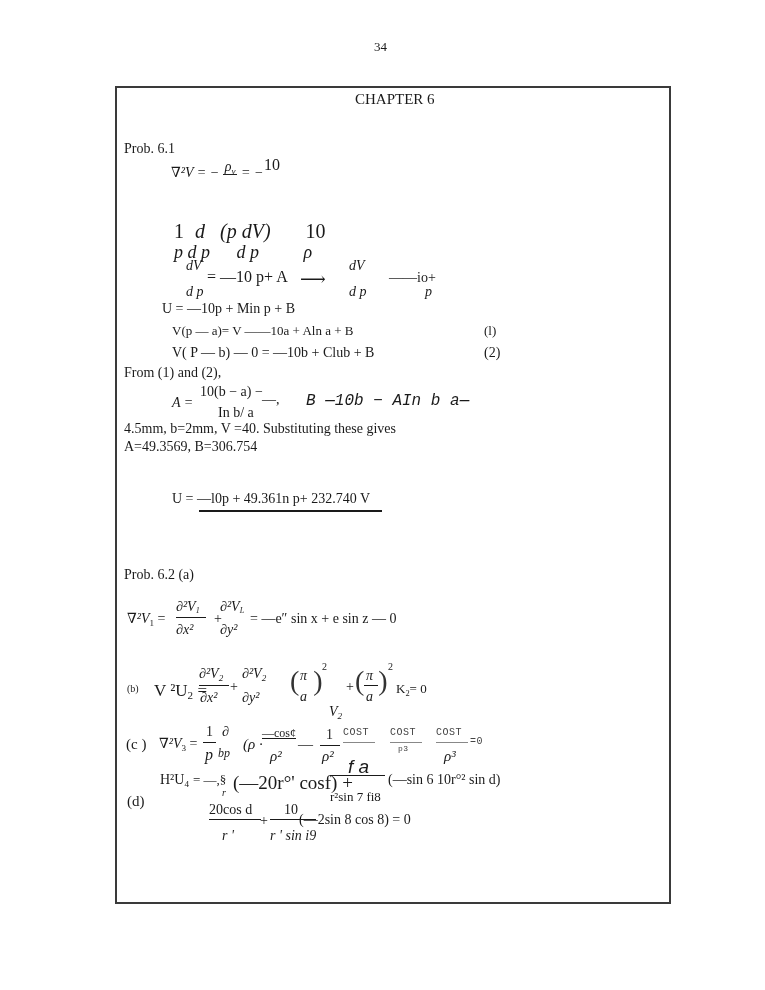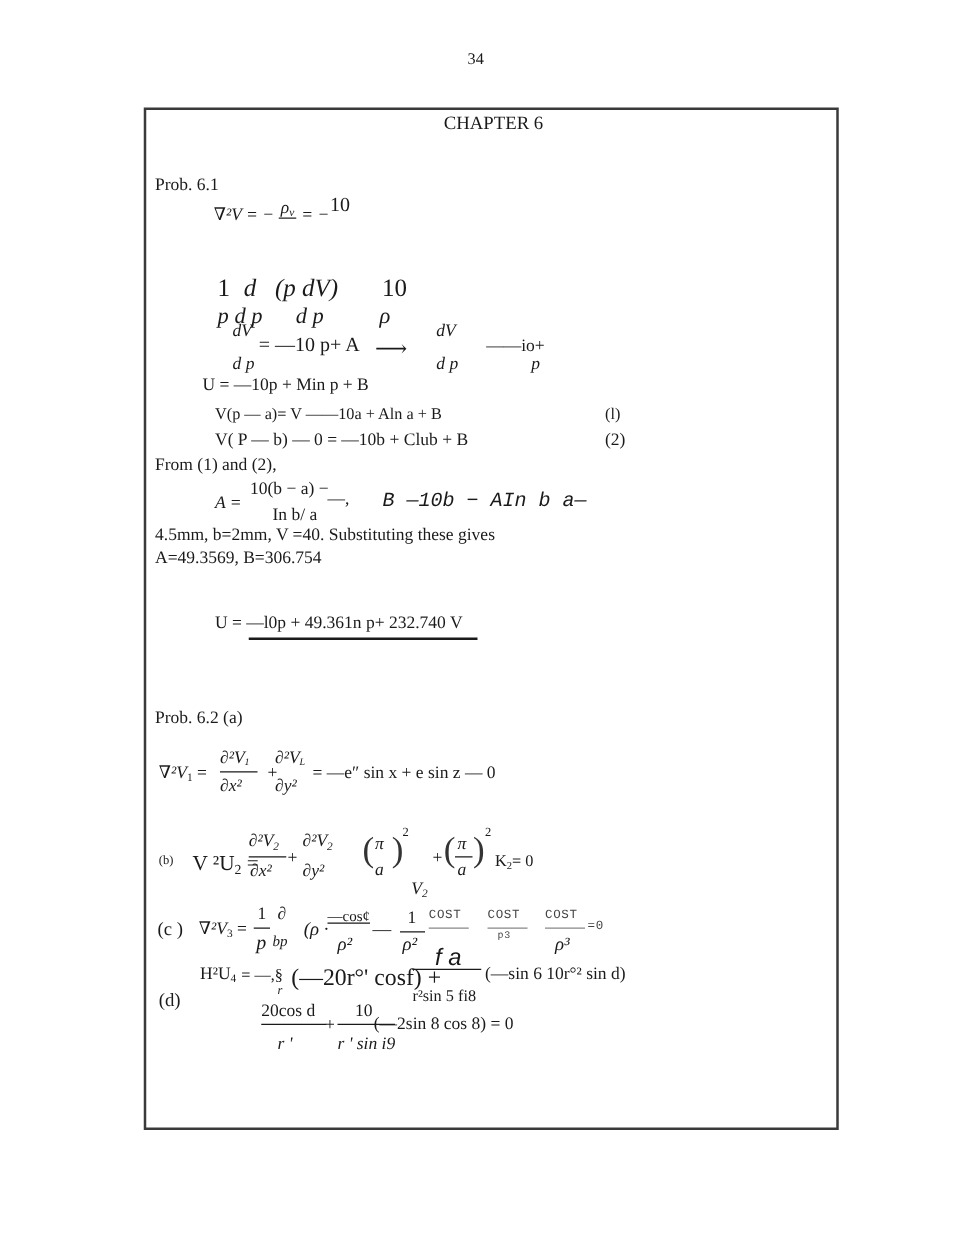--- a/index.html
+++ b/index.html
@@ -133,21 +133,21 @@
 <div class="fbar" style="left:436px;top:742px;width:32px;border-color:#888;"></div>
 <div class="abs it" style="left:444px;top:749px;font-size:15px;">ρ³</div>
 <div class="abs mono" style="left:470px;top:737px;">=0</div>
 <div class="abs it sans" style="left:348px;top:757px;font-size:19px;">f  a</div>
 
 <div class="abs" style="left:160px;top:773px;font-size:14px;"><span>H²U</span><sub>4</sub></div>
 <div class="abs" style="left:193px;top:773px;font-size:13px;">= —,§</div>
 <div class="abs it sm" style="left:222px;top:788px;">r</div>
 <div class="abs" style="left:233px;top:773px;font-size:19px;">(—20r°' cosf) +</div>
 <div class="fbar" style="left:330px;top:775px;width:55px;"></div>
-<div class="abs" style="left:330px;top:790px;font-size:13px;">r²sin 5 fi8</div>
+<div class="abs" style="left:330px;top:790px;font-size:13px;">r²sin 7 fi8</div>
 <div class="abs" style="left:388px;top:773px;font-size:14px;">(—sin 6 10r°² sin d)</div>
 <div class="abs" style="left:127px;top:794px;font-size:15px;">(d)</div>
 
 <div class="abs" style="left:209px;top:803px;font-size:14px;">20cos d</div>
 <div class="fbar" style="left:209px;top:819px;width:52px;"></div>
 <div class="abs it" style="left:222px;top:829px;font-size:14px;">r '</div>
 <div class="abs" style="left:260px;top:814px;font-size:14px;">+</div>
 <div class="abs" style="left:284px;top:803px;font-size:14px;">10</div>
 <div class="fbar" style="left:270px;top:819px;width:46px;"></div>
 <div class="abs it" style="left:270px;top:829px;font-size:14px;">r ' sin i9</div>

